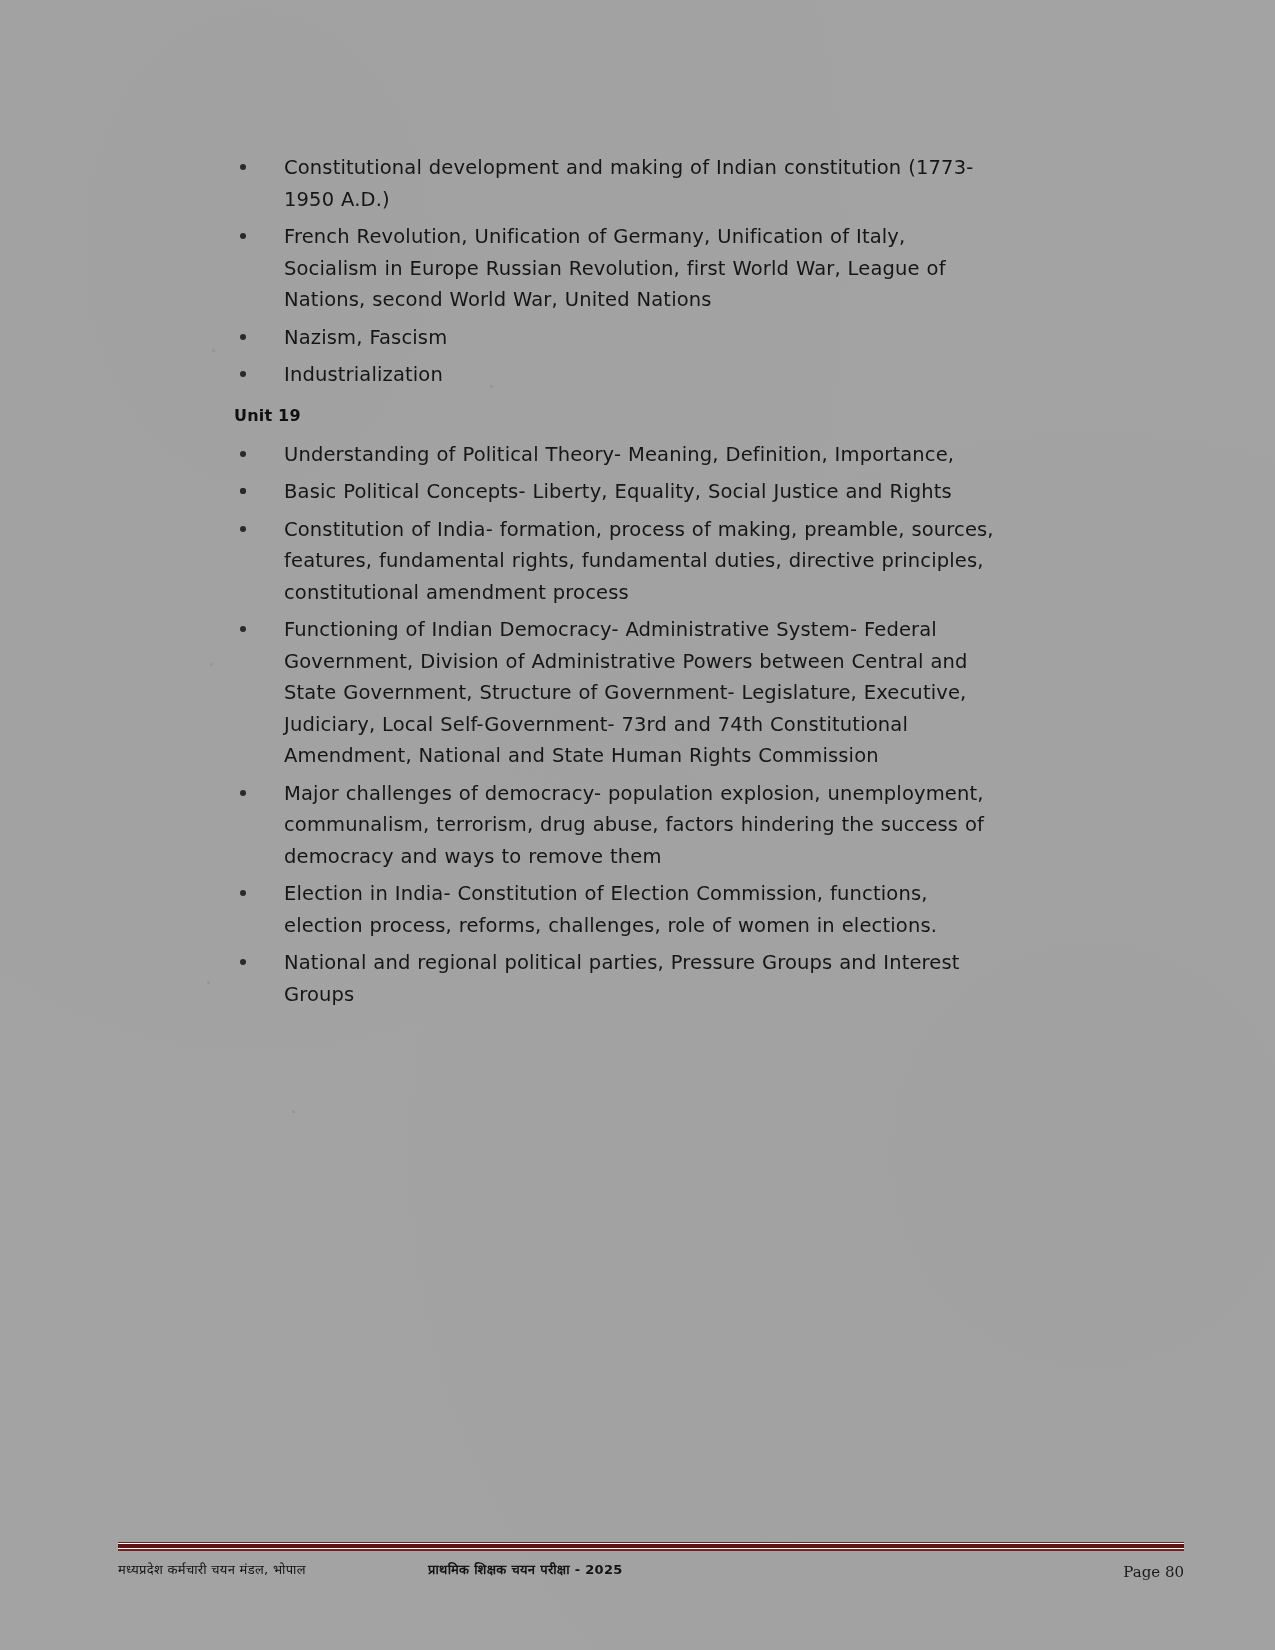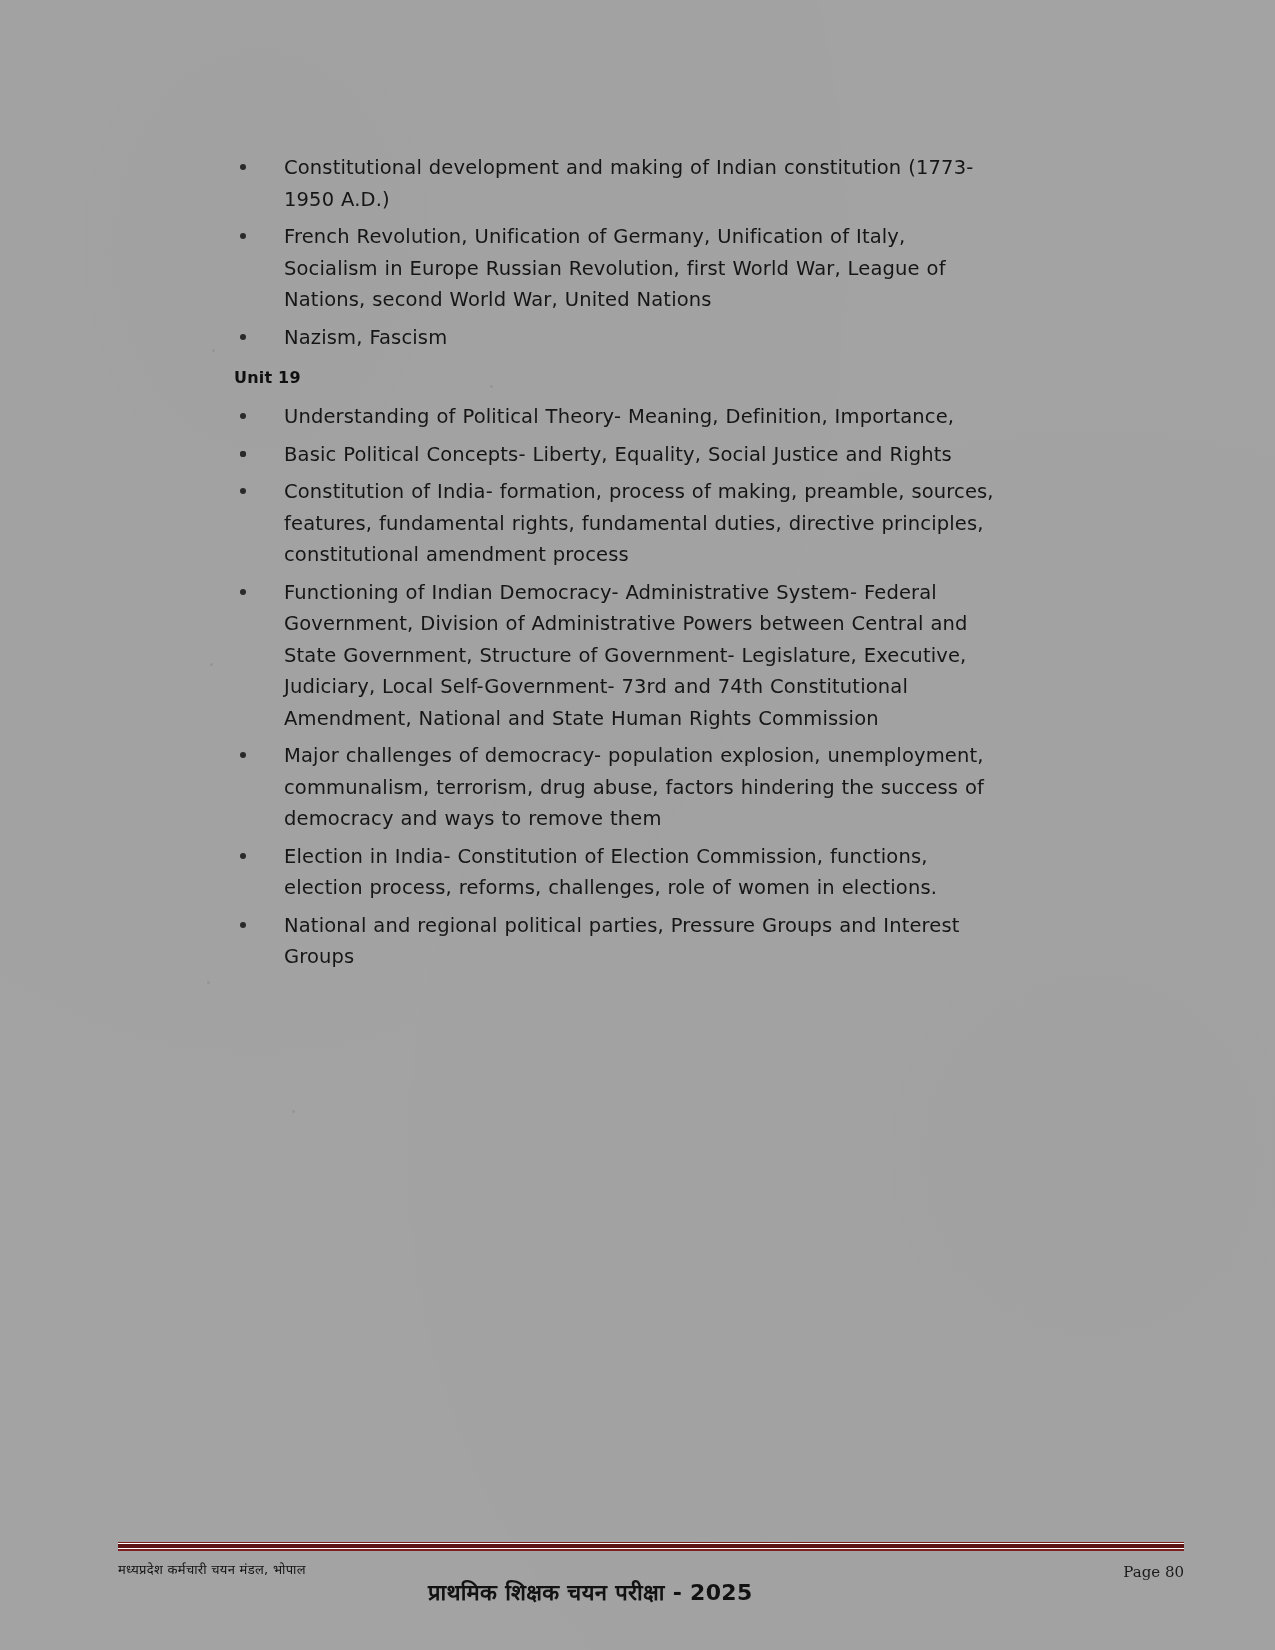--- a/index.html
+++ b/index.html
@@ -102,22 +102,22 @@
     top: 0;
     font-size: 13px;
     font-weight: normal;
     letter-spacing: 0.3px;
     color: #121212;
     white-space: nowrap;
   }
   .footer-center {
     position: absolute;
     left: 310px;
-    top: 16px;
-    font-size: 22px;
+    top: 0;
+    font-size: 13px;
     font-weight: bold;
     letter-spacing: 0.3px;
     color: #121212;
     white-space: nowrap;
   }
   .footer-right {
     position: absolute;
     right: 0;
     top: 3px;
     font-family: "DejaVu Serif", "Liberation Serif", serif;
@@ -154,20 +154,24 @@
           <span class="dot"></span>
           <span>Constitutional development and making of Indian constitution (1773-1950 A.D.)</span>
         </li>
         <li class="bullet">
           <span class="dot"></span>
           <span>French Revolution, Unification of Germany, Unification of Italy, Socialism in Europe Russian Revolution, first World War, League of Nations, second World War, United Nations</span>
         </li>
         <li class="bullet">
           <span class="dot"></span>
           <span>Nazism, Fascism</span>
+        </li>
+        <li class="bullet">
+          <span class="dot"></span>
+          <span>Industrialization</span>
         </li>
       </ul>
     </div>
 
     <div class="unit-heading">Unit 19</div>
 
     <div class="group">
       <ul class="bullets">
         <li class="bullet">
           <span class="dot"></span>

